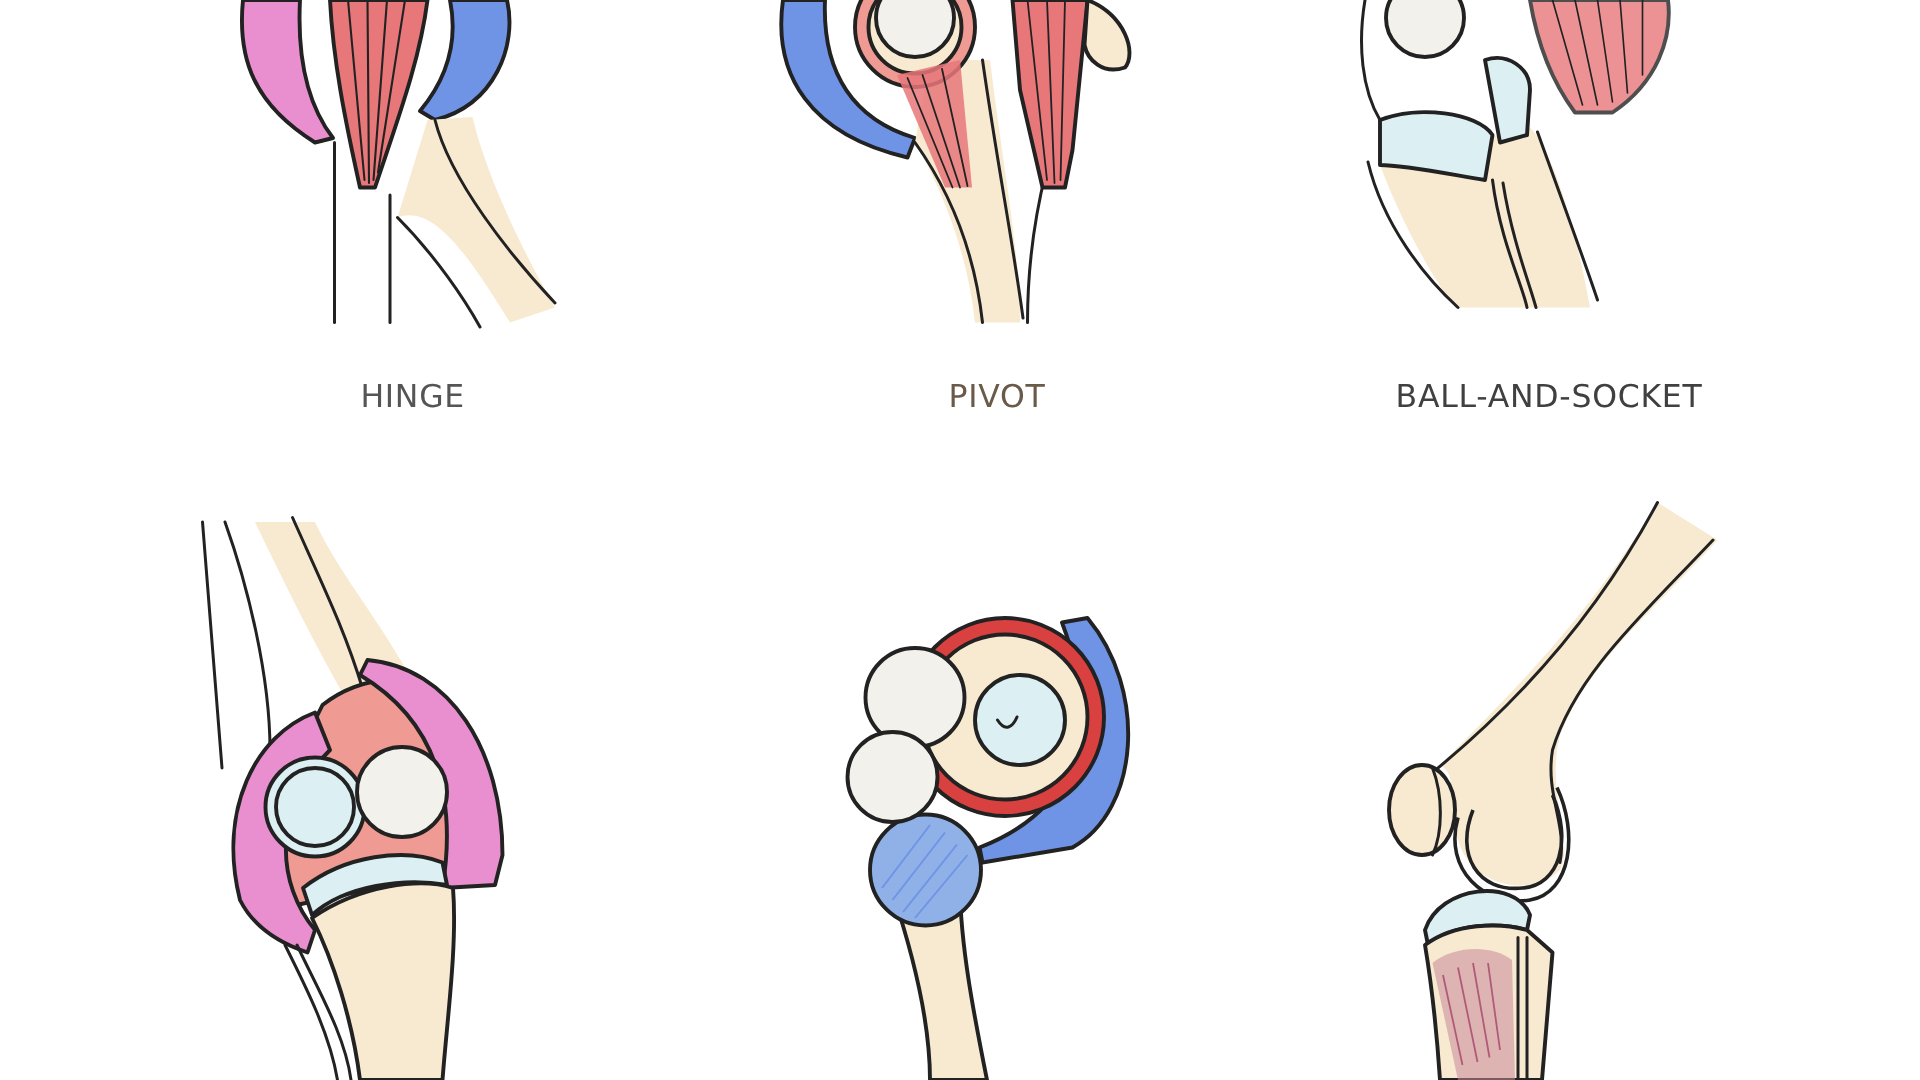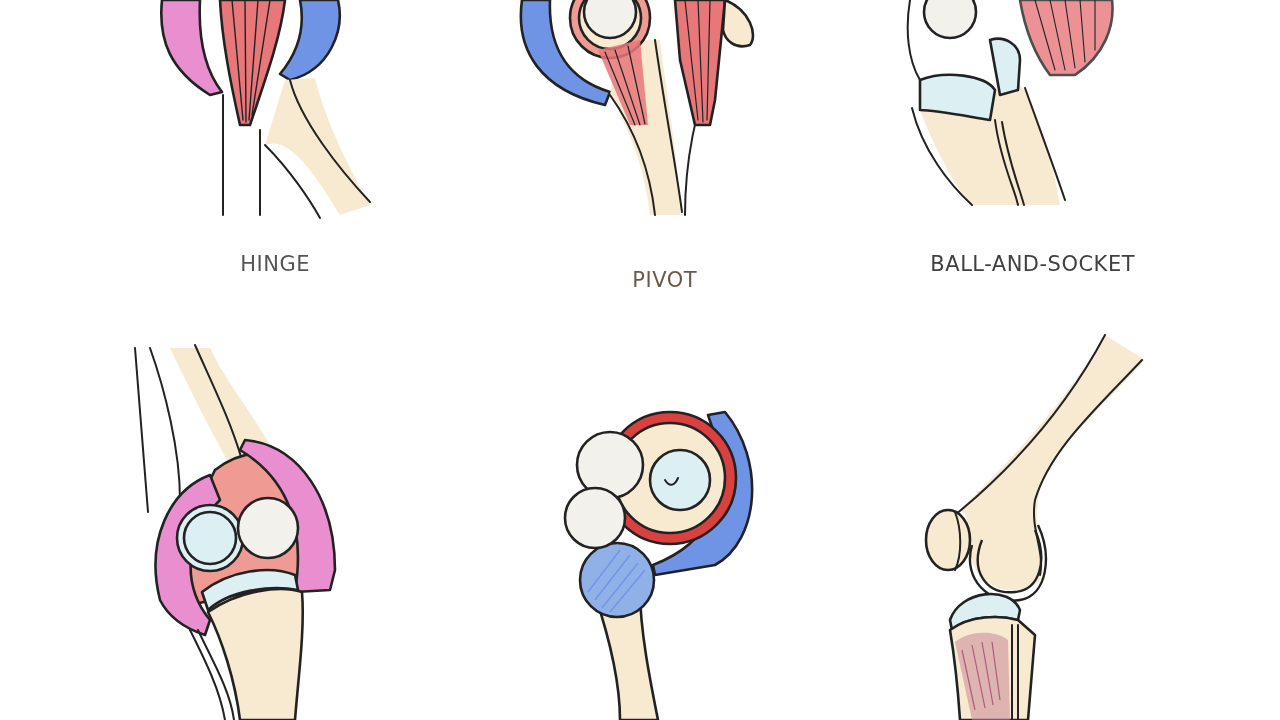--- a/index.html
+++ b/index.html
@@ -3,21 +3,21 @@
 <meta charset="utf-8">
 <style>
   html, body { margin: 0; padding: 0; background: #ffffff; }
   body { width: 1280px; height: 720px; position: relative; overflow: hidden;
          font-family: "DejaVu Sans", "Liberation Sans", sans-serif; }
   .panel { position: absolute; }
   .panel svg { position: absolute; left: 0; top: 0; overflow: visible; }
   .label { position: absolute; font-size: 21px; letter-spacing: 0.5px; color: #4a4a4a;
            text-align: right; white-space: nowrap; }
   #label-hinge { left: 190px; top: 252px; width: 120px; color: #555555; }
-  #label-pivot { left: 577px; top: 268px; width: 120px; color: #6a5a4a; }
+  #label-pivot { left: 577px; top: 252px; width: 120px; color: #6a5a4a; }
   #label-ball  { left: 895px; top: 252px; width: 240px; color: #404040; }
   .outline { stroke: #222; stroke-width: 2.6; stroke-linejoin: round; stroke-linecap: round; }
   .thin { stroke: #222; stroke-width: 2; stroke-linecap: round; fill: none; }
 </style>
 </head>
 <body>
 
 <div class="panel" style="left:150px; top:0; width:230px; height:230px;">
   <svg width="230" height="230" viewBox="0 0 230 230">
 

